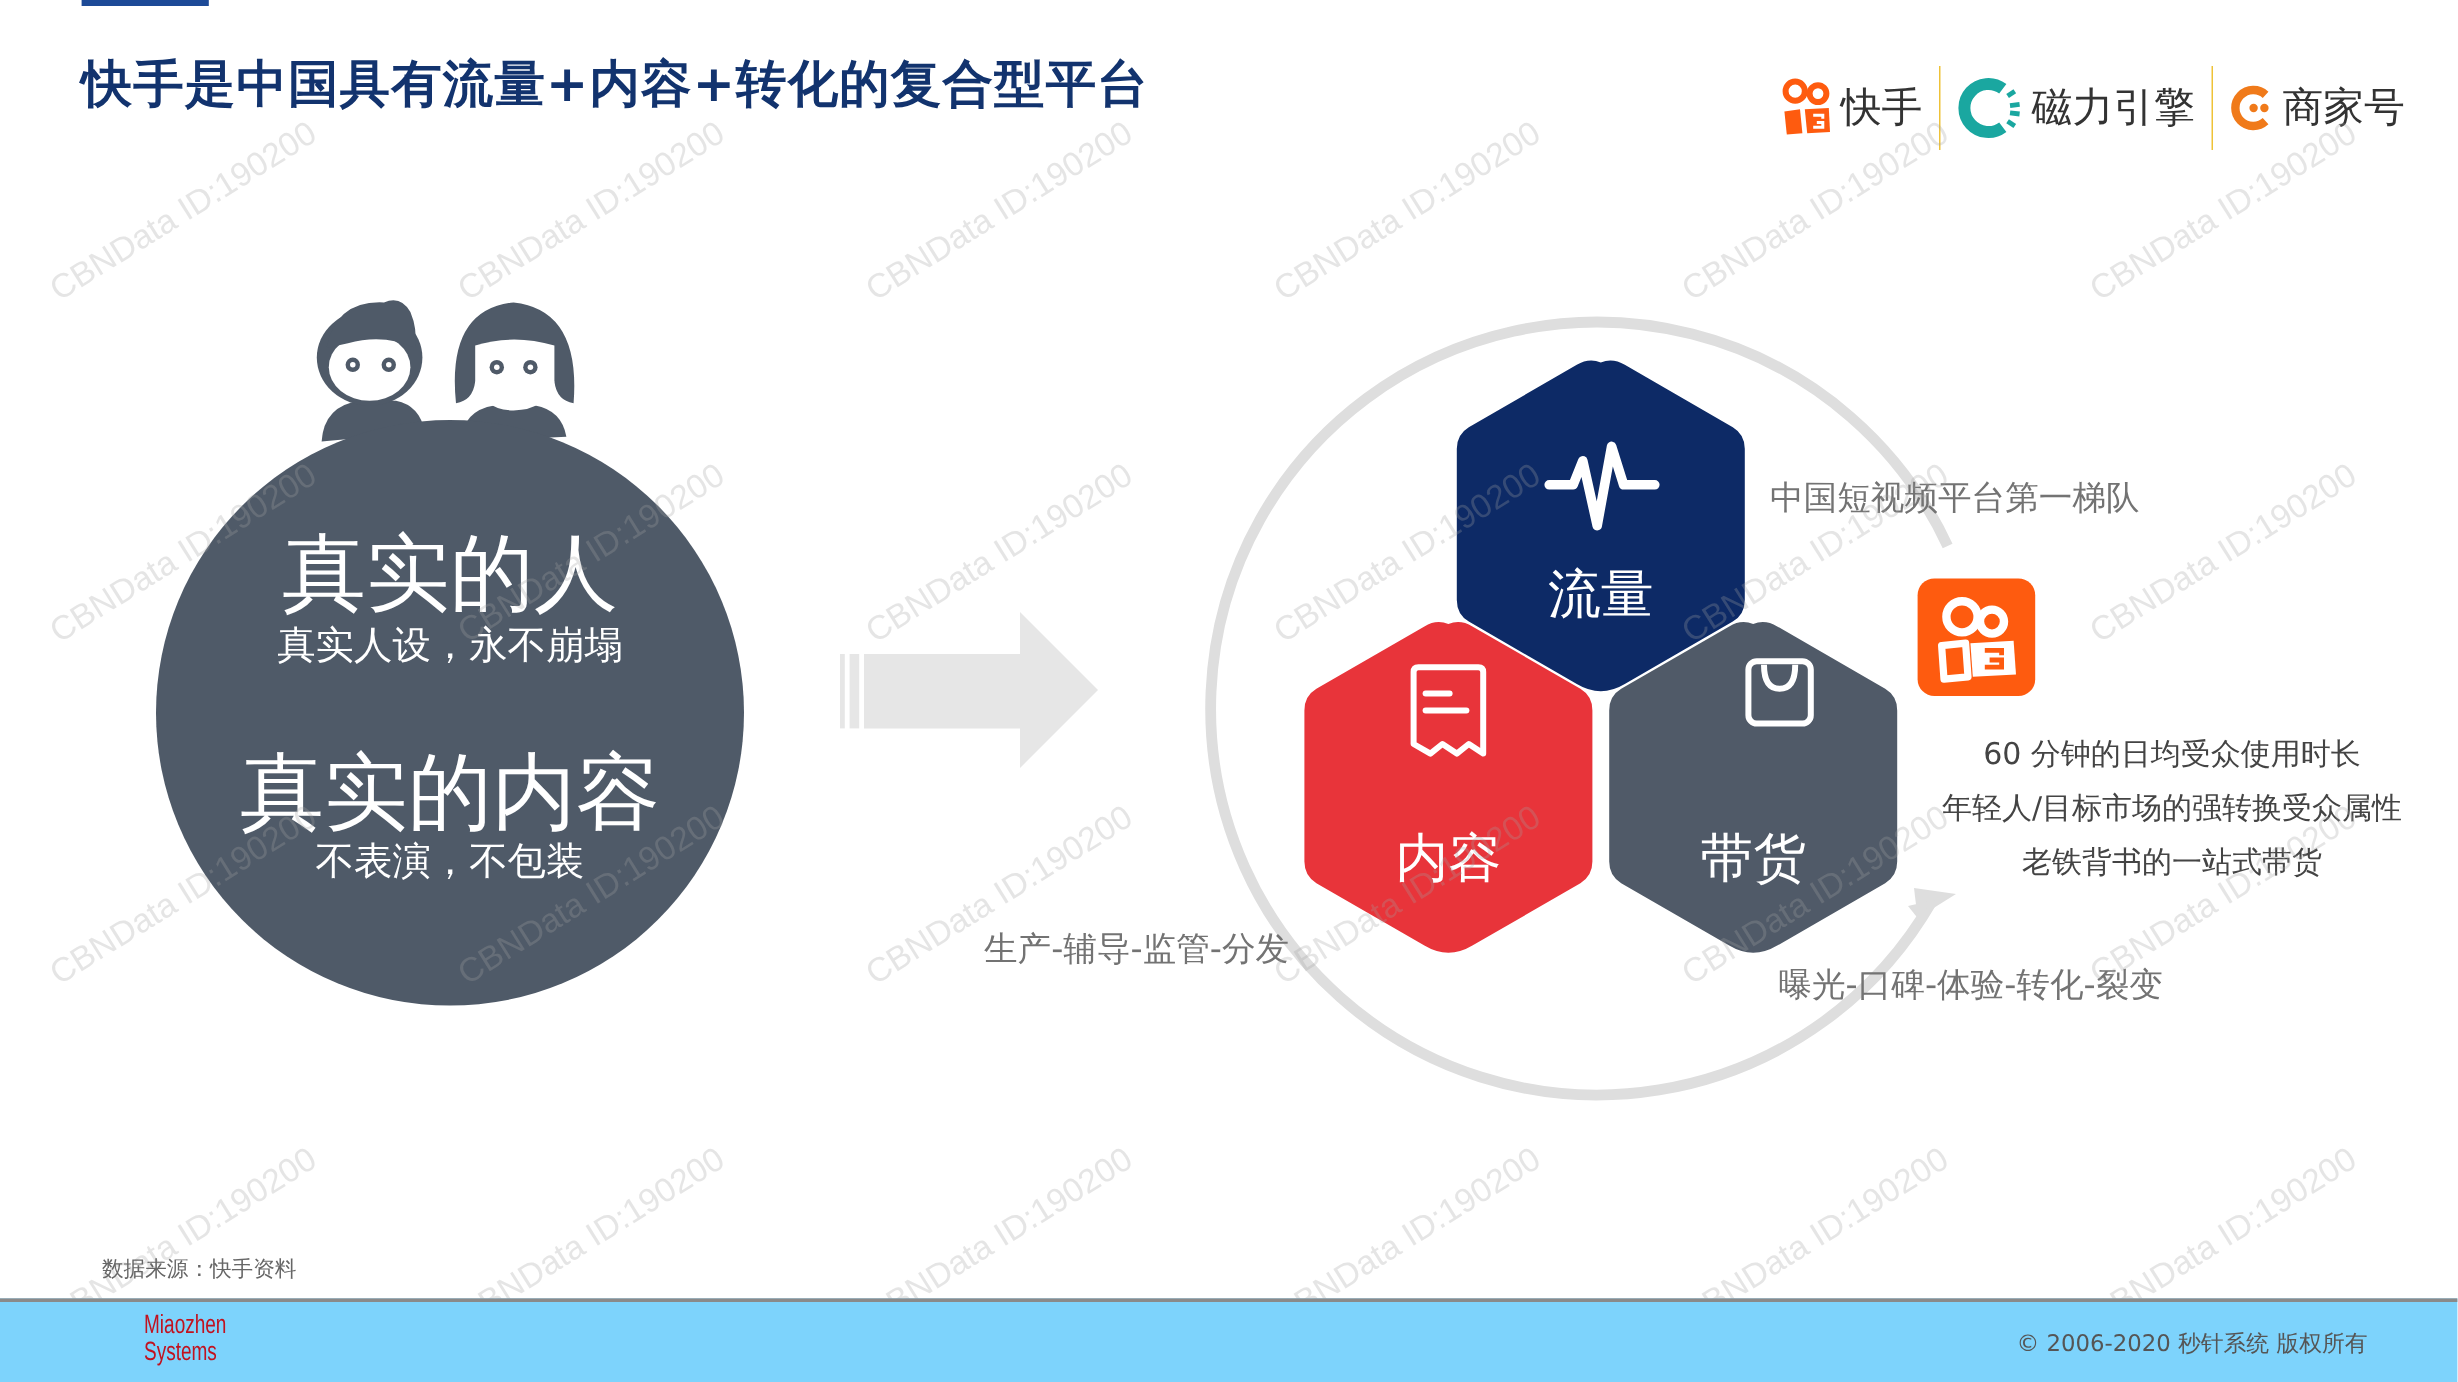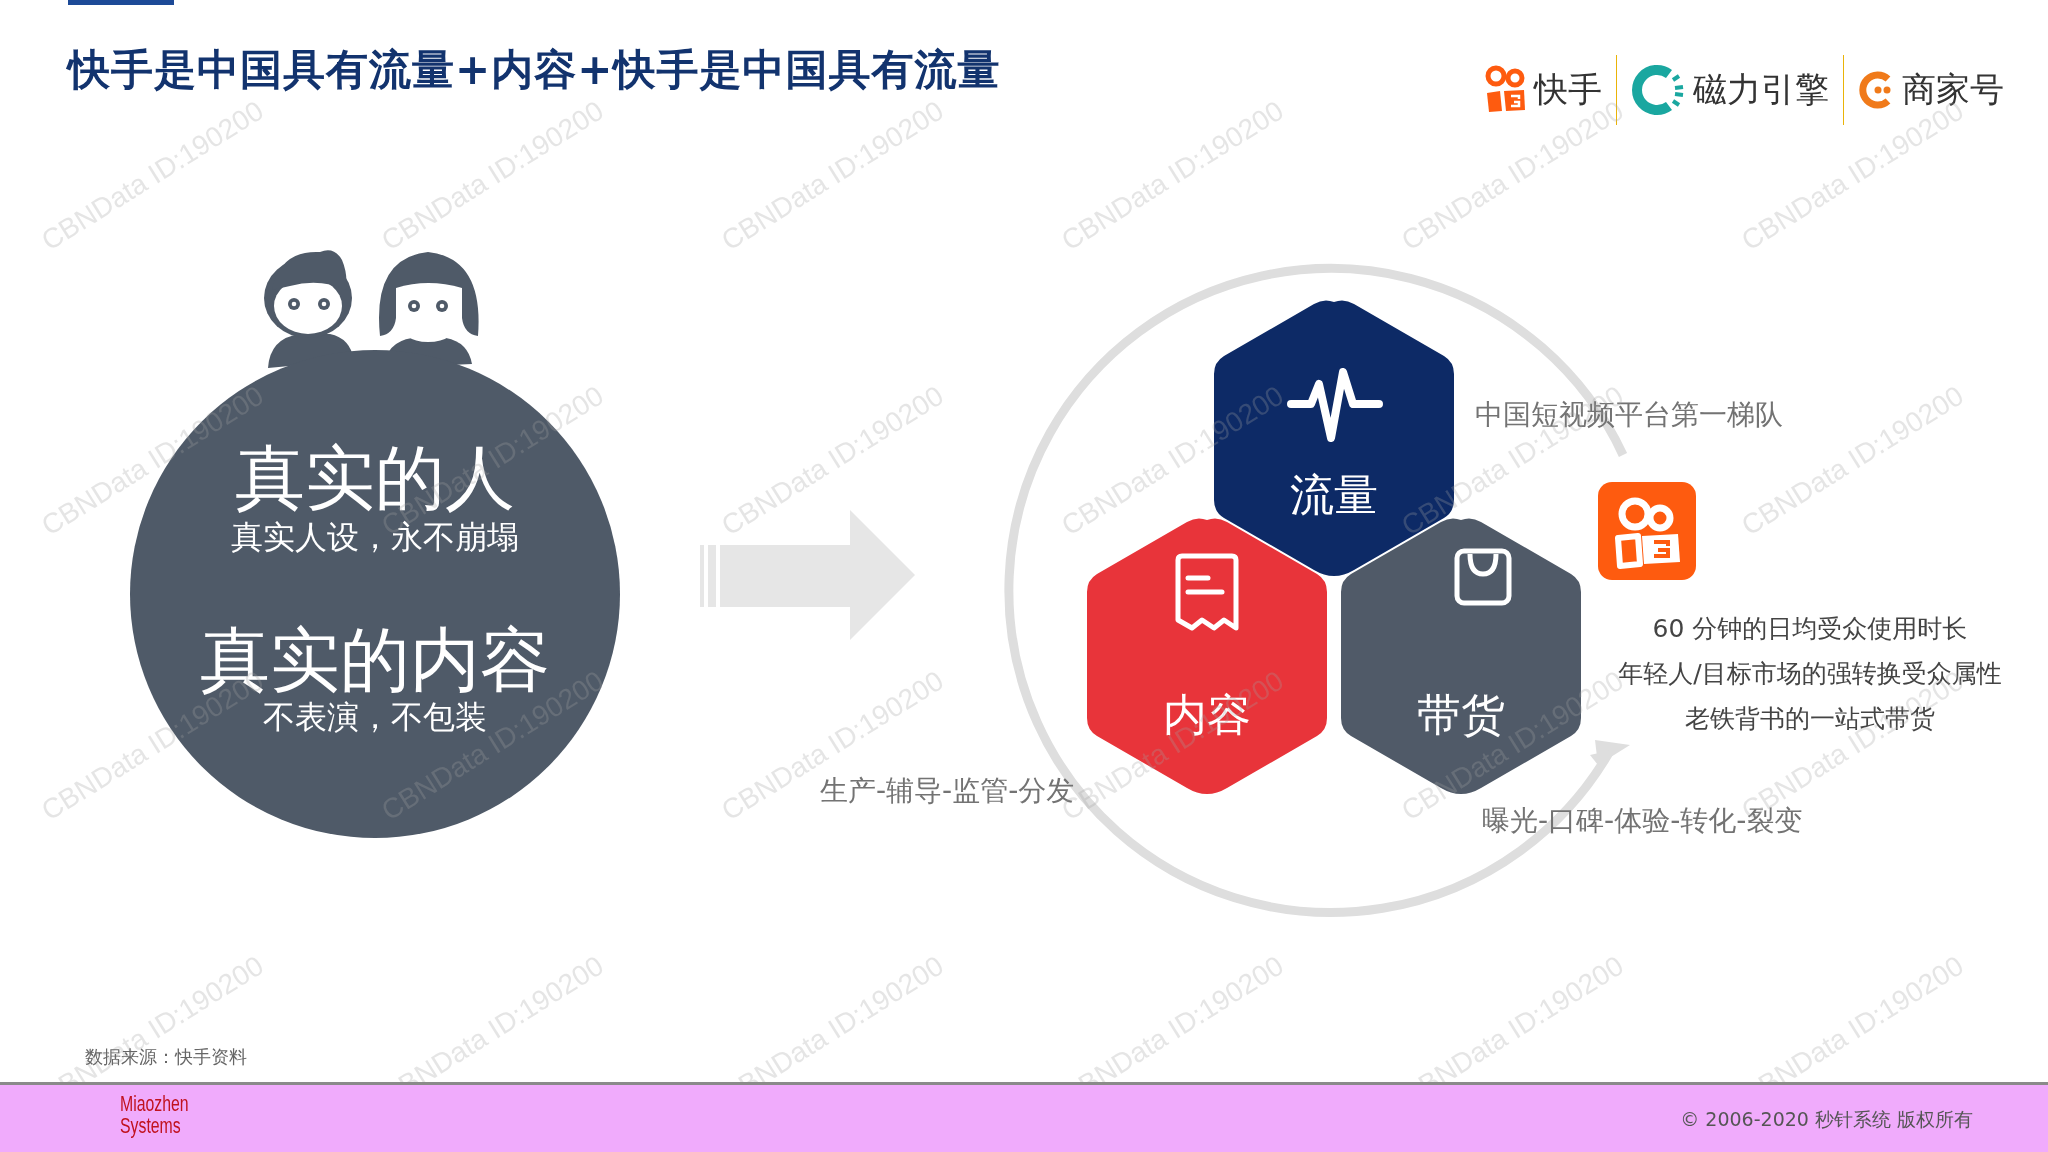--- a/index.html
+++ b/index.html
@@ -35,30 +35,30 @@
   .hex-icon { position: absolute; }
 
   .blue-label { position: absolute; color: #737373; font-weight: normal; font-size: 28px; white-space: nowrap; }
 
   .ks-app-icon { position: absolute; left: 1598px; top: 482px; width: 98px; height: 98px; border-radius: 14px; background: #fe5b0f; }
 
   .gray-line { position: absolute; left: 1560px; width: 500px; text-align: center; font-size: 25px; color: #444; white-space: nowrap; }
 
   .source-note { position: absolute; left: 85px; top: 1045px; font-size: 18px; color: #666; white-space: nowrap; }
 
-  .footer { position: absolute; left: 0; top: 1082px; width: 2048px; height: 70px; background: #f0abfc; border-top: 3px solid #8a8a8a; }
+  .footer { position: absolute; left: 0; top: 1082px; width: 2048px; height: 70px; background: #7dd3fc; border-top: 3px solid #8a8a8a; }
   .mz-logo { position: absolute; left: 120px; top: 8px; color: #c1121f; font-family: "Liberation Sans", sans-serif; line-height: 22px; font-size: 22px; transform: scaleX(0.72); transform-origin: left top; }
   .copyright { position: absolute; right: 75px; top: 22px; font-size: 19px; color: #555; white-space: nowrap; }
 </style>
 </head>
 <body>
 
 <div class="top-accent"></div>
 
-<div class="page-title">快手是中国具有流量+内容+快手是中国具有流量</div>
+<div class="page-title">快手是中国具有流量+内容+转化的复合型平台</div>
 
 <div class="brand-bar">
   <div class="brand">
     <svg width="44" height="50" viewBox="0 0 44 50">
       <circle cx="12" cy="11" r="8" fill="none" stroke="#fe5b0f" stroke-width="5"></circle>
       <circle cx="31" cy="13" r="7" fill="none" stroke="#fe5b0f" stroke-width="5"></circle>
       <path d="M3 28 L16 26 L18 46 L5 47 Z" fill="#fe5b0f"></path>
       <path d="M20 26 L40 25 L41 45 L22 46 Z" fill="#fe5b0f"></path>
       <path d="M27 31 L35 31 L35 34 M30 37 L35 37 L35 41 L27 41" stroke="#fff" stroke-width="2.5" fill="none"></path>
     </svg>

